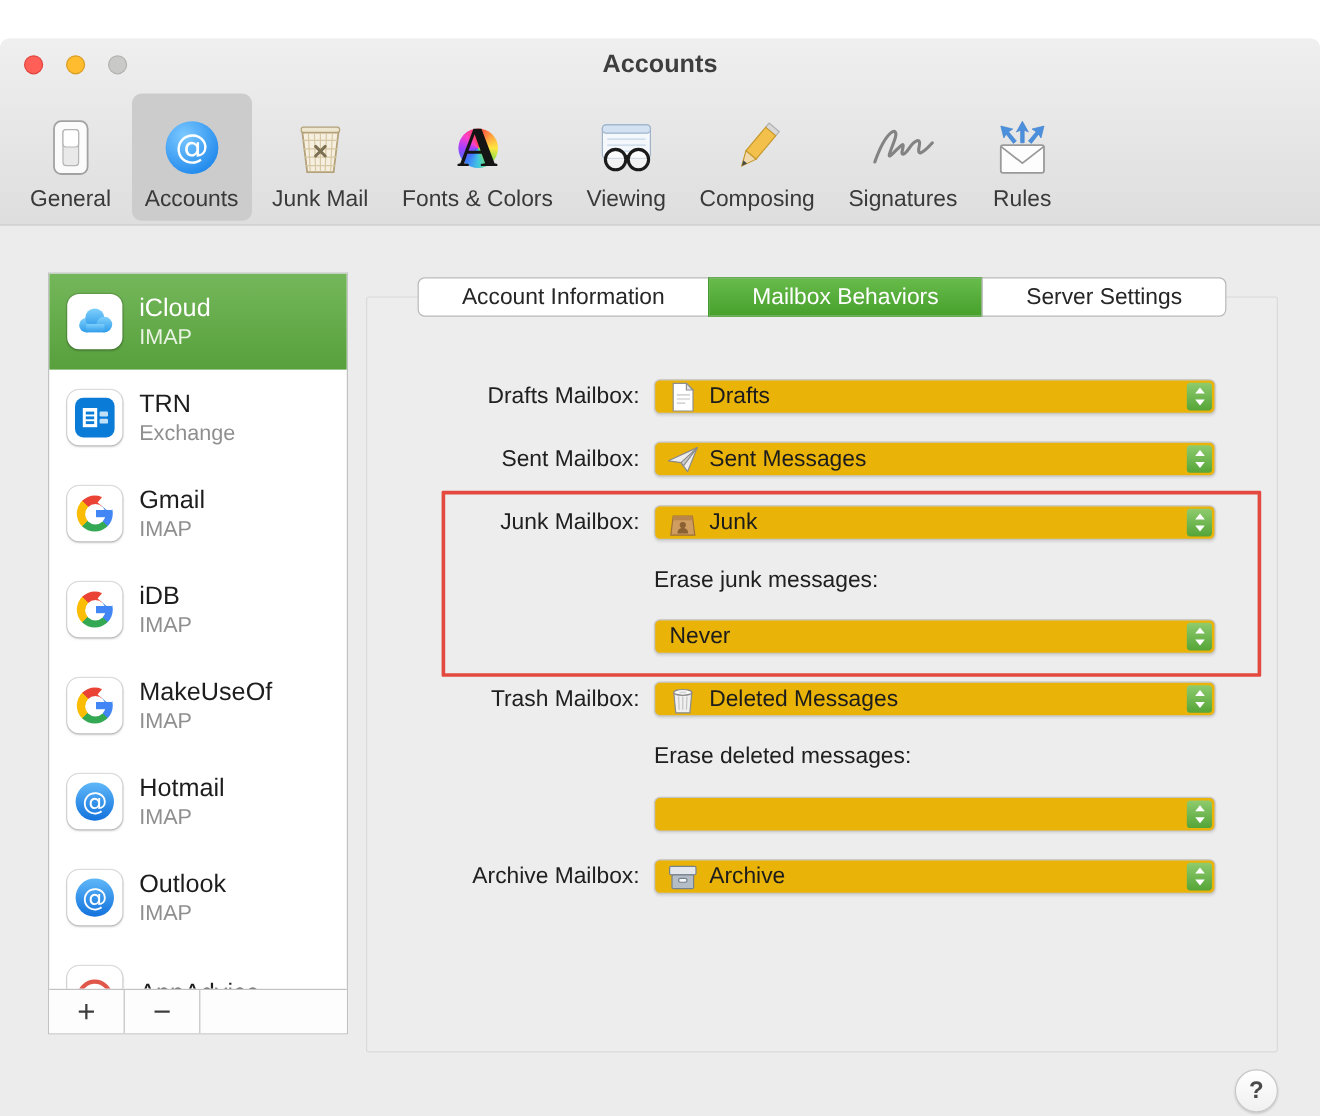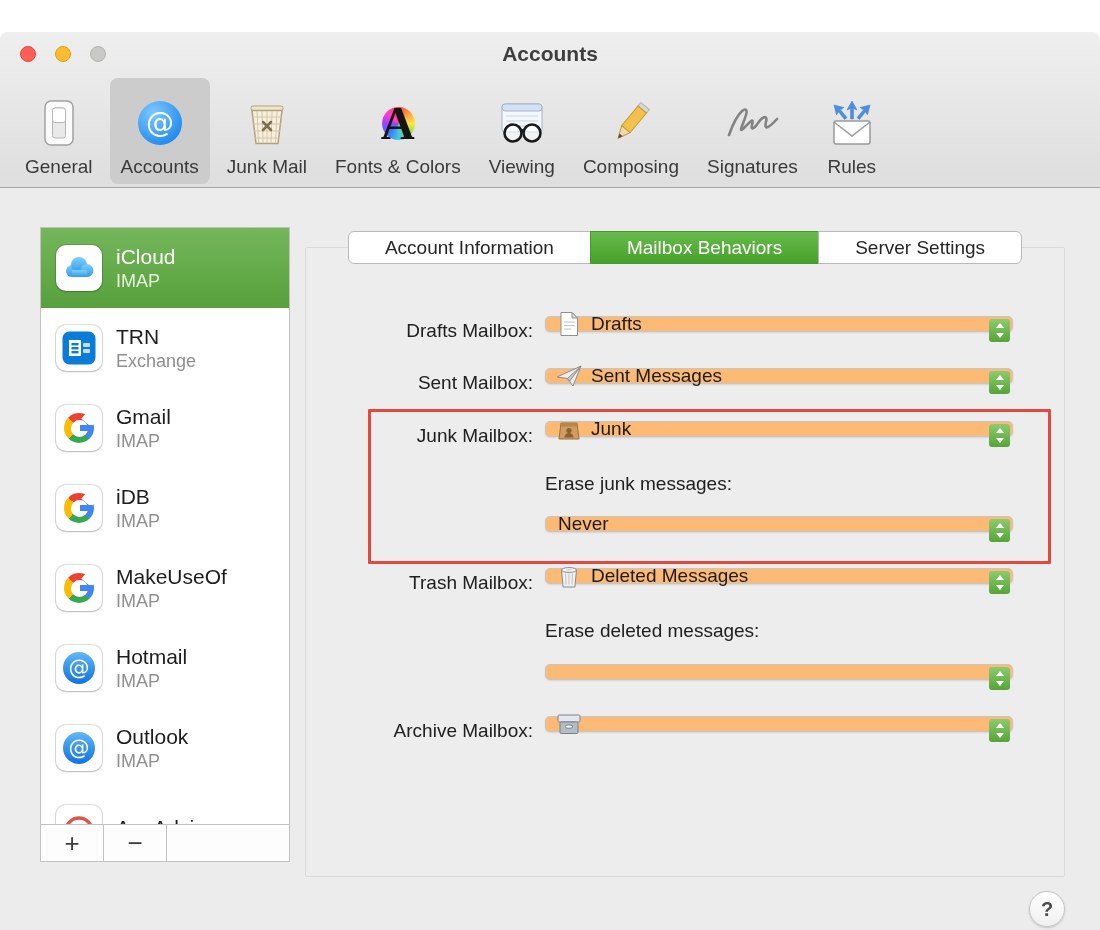--- a/index.html
+++ b/index.html
@@ -85,22 +85,22 @@
   .tab:first-child{margin-left:0;border-radius:6px 0 0 6px;}
   .tab:last-child{border-radius:0 6px 6px 0;}
   .tab.selected{background:linear-gradient(#67bb4a,#47a02c);border-color:#469b2e;color:#fff;}
   
   .flabel{
     position:absolute;left:296px;width:237px;text-align:right;
     font-size:19px;line-height:22px;color:#202020;z-index:4;
   }
   .sublabel{position:absolute;left:545px;font-size:19px;line-height:22px;color:#202020;z-index:4;}
   .popup{
-    position:absolute;left:545px;width:468px;height:16px;box-sizing:border-box;
-    background:#fdba74;border:1px solid #c6c6c6;border-radius:5px;
+    position:absolute;left:545px;width:468px;height:29px;box-sizing:border-box;
+    background:#eab308;border:1px solid #c6c6c6;border-radius:5px;
     box-shadow:0 1px 2px rgba(0,0,0,.10);
     display:flex;align-items:center;padding-left:9px;font-size:19px;color:#1c1c1c;z-index:4;
   }
   .popup.noicon{padding-left:12px;}
   .popup-icon{width:28px;height:27px;display:flex;align-items:center;justify-content:center;margin-right:8px;flex:0 0 28px;}
   .popup-text{flex:1;white-space:nowrap;overflow:hidden;}
   .popup-chevrons{
     position:absolute;right:2px;top:2px;width:21px;height:23px;border-radius:3px;
     background:linear-gradient(#8ecb6e,#55a538);
   }
@@ -467,20 +467,21 @@
     <span class="popup-chevrons"></span>
   </div>
   <div class="popup" style="top:684px">
     <span class="popup-icon">
         <svg width="26" height="24" viewBox="0 0 26 24">
           <rect x="2" y="3" width="22" height="7" rx="1.2" fill="#e3e7ec" stroke="#76818e"></rect>
           <rect x="4" y="10" width="18" height="11.5" rx="1.2" fill="#b4bcc6" stroke="#76818e"></rect>
           <rect x="9.5" y="13" width="7" height="3.2" rx="1.6" fill="#f4f6f8" stroke="#76818e"></rect>
         </svg>
       </span>
+    <span class="popup-text">Archive</span>
     <span class="popup-chevrons"></span>
   </div>
 
   <div class="red-box"></div>
 
   <div class="help">?</div>
 
 </div>
 
 </body></html>

